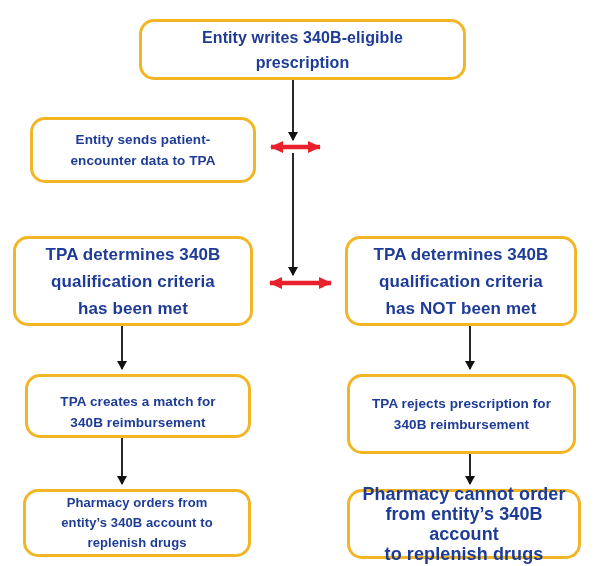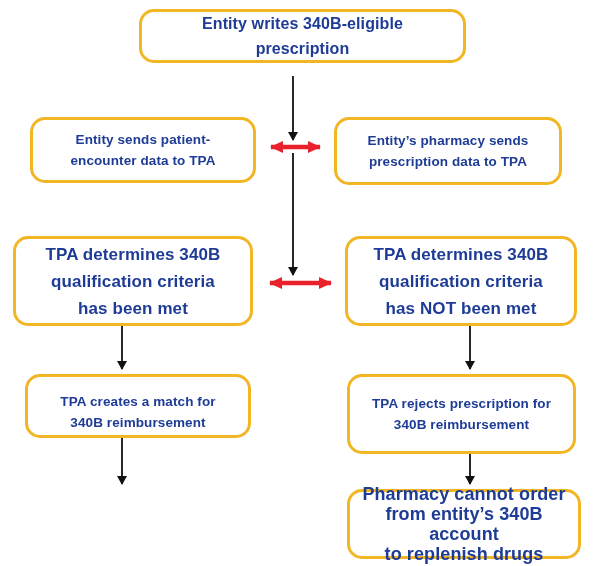--- a/index.html
+++ b/index.html
@@ -51,34 +51,30 @@
       </marker>
     </defs>
     <line x1="293" y1="76" x2="293" y2="140" stroke="#111111" stroke-width="1.8" marker-end="url(#mk-black)"></line>
     <line x1="293" y1="153" x2="293" y2="275" stroke="#111111" stroke-width="1.8" marker-end="url(#mk-black)"></line>
     <line x1="122" y1="326" x2="122" y2="369" stroke="#111111" stroke-width="1.8" marker-end="url(#mk-black)"></line>
     <line x1="122" y1="438" x2="122" y2="484" stroke="#111111" stroke-width="1.8" marker-end="url(#mk-black)"></line>
     <line x1="470" y1="326" x2="470" y2="369" stroke="#111111" stroke-width="1.8" marker-end="url(#mk-black)"></line>
     <line x1="470" y1="438" x2="470" y2="484" stroke="#111111" stroke-width="1.8" marker-end="url(#mk-black)"></line>
   </svg>
 
-  <div class="node" style="left:139px;top:9px;width:327px;height:54px;">
+  <div class="node" style="left:139px;top:19px;width:327px;height:61px;align-items:flex-end;">
     <span class="label" style="font-size:16px;line-height:25px;">Entity writes 340B-eligible
 prescription</span>
   </div>
 
   <div class="node" style="left:30px;top:117px;width:226px;height:66px;">
     <span class="label" style="font-size:13.5px;line-height:21px;">Entity sends patient-
 encounter data to TPA</span>
   </div>
 
-  <div class="node" style="left:334px;top:117px;width:228px;height:68px;">
-    <span class="label" style="font-size:13.5px;line-height:21px;">Entity’s pharmacy sends
-prescription data to TPA</span>
-  </div>
 
   <div class="node" style="left:13px;top:236px;width:240px;height:90px;">
     <span class="label" style="font-size:17px;line-height:27px;">TPA determines 340B
 qualification criteria
 has been met</span>
   </div>
 
   <div class="node" style="left:345px;top:236px;width:232px;height:90px;">
     <span class="label" style="font-size:17px;line-height:27px;">TPA determines 340B
 qualification criteria
@@ -88,20 +84,25 @@
   <div class="node" style="left:25px;top:374px;width:226px;height:64px;align-items:flex-end;">
     <span class="label" style="font-size:13.5px;line-height:21px;">TPA creates a match for
 340B reimbursement</span>
   </div>
 
   <div class="node" style="left:347px;top:374px;width:229px;height:80px;">
     <span class="label" style="font-size:13.5px;line-height:21px;">TPA rejects prescription for
 340B reimbursement</span>
   </div>
 
+  <div class="node" style="left:23px;top:489px;width:228px;height:68px;">
+    <span class="label" style="font-size:13px;line-height:20px;">Pharmacy orders from
+entity’s 340B account to
+replenish drugs</span>
+  </div>
 
   <div class="node" style="left:347px;top:489px;width:234px;height:70px;">
     <span class="label" style="font-size:18px;line-height:20px;">Pharmacy cannot order
 from entity’s 340B account
 to replenish drugs</span>
   </div>
 
   <svg class="arrows over" width="600" height="566">
     <line x1="271" y1="147" x2="320" y2="147" stroke="#E8212B" stroke-width="4.5" marker-start="url(#mk-red)" marker-end="url(#mk-red)"></line>
     <line x1="270" y1="283" x2="331" y2="283" stroke="#E8212B" stroke-width="4.5" marker-start="url(#mk-red)" marker-end="url(#mk-red)"></line>

